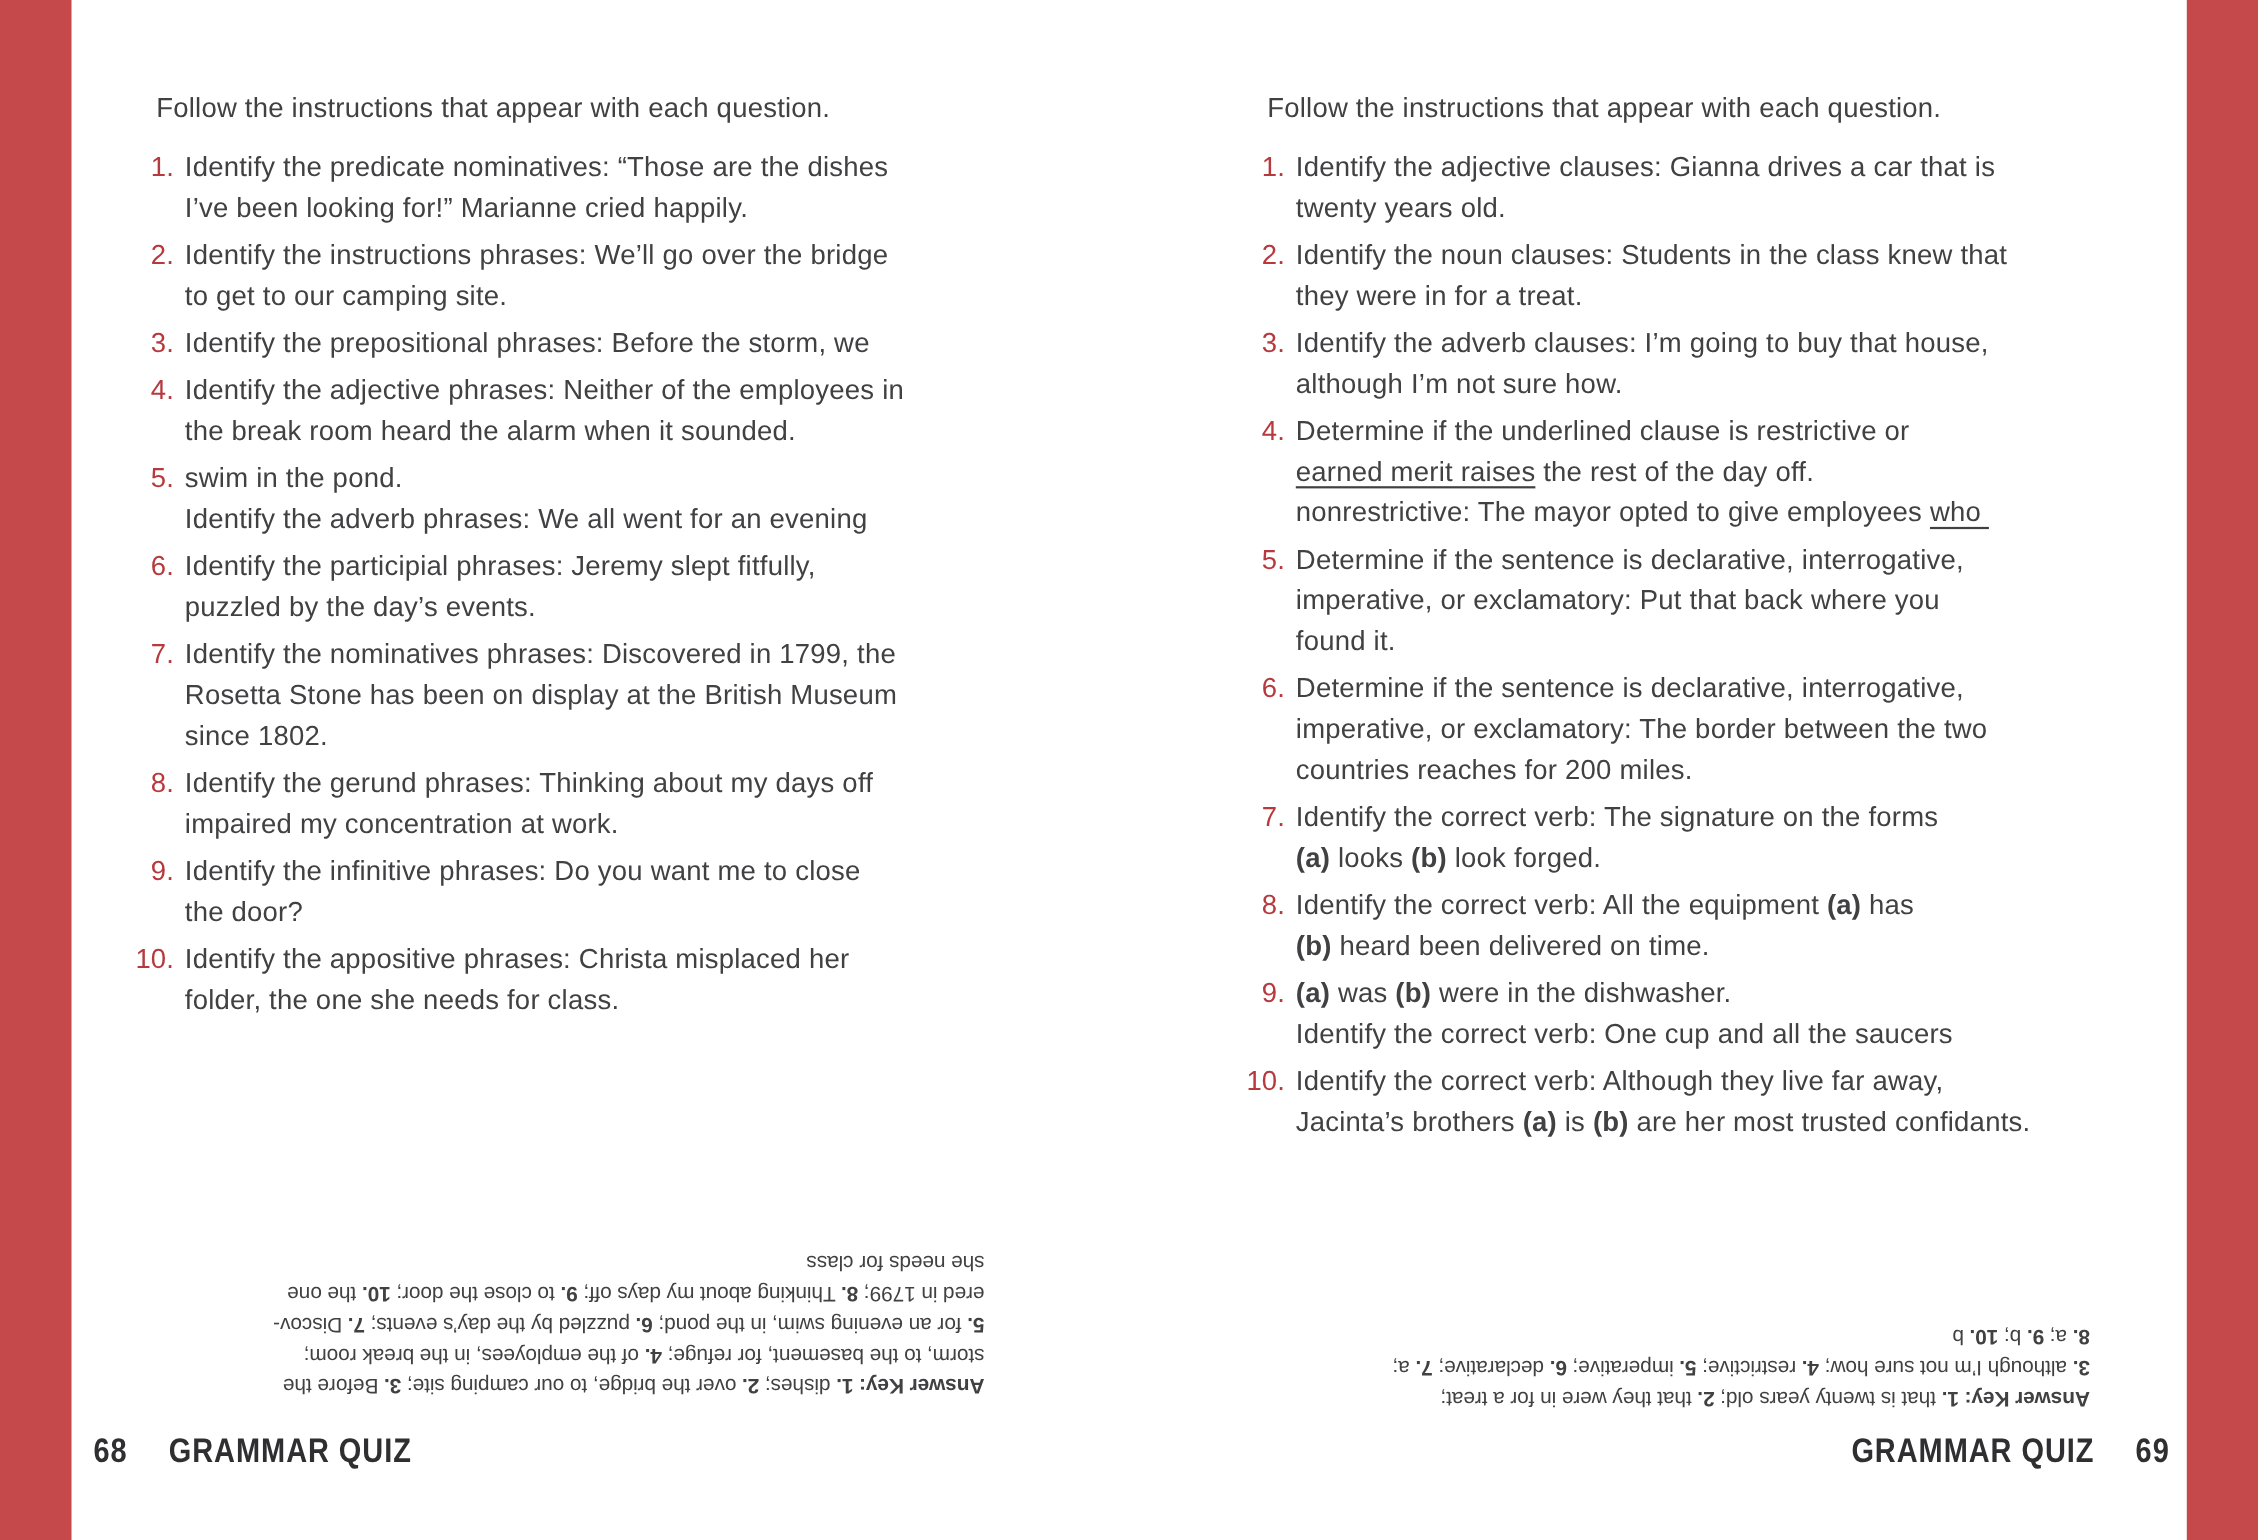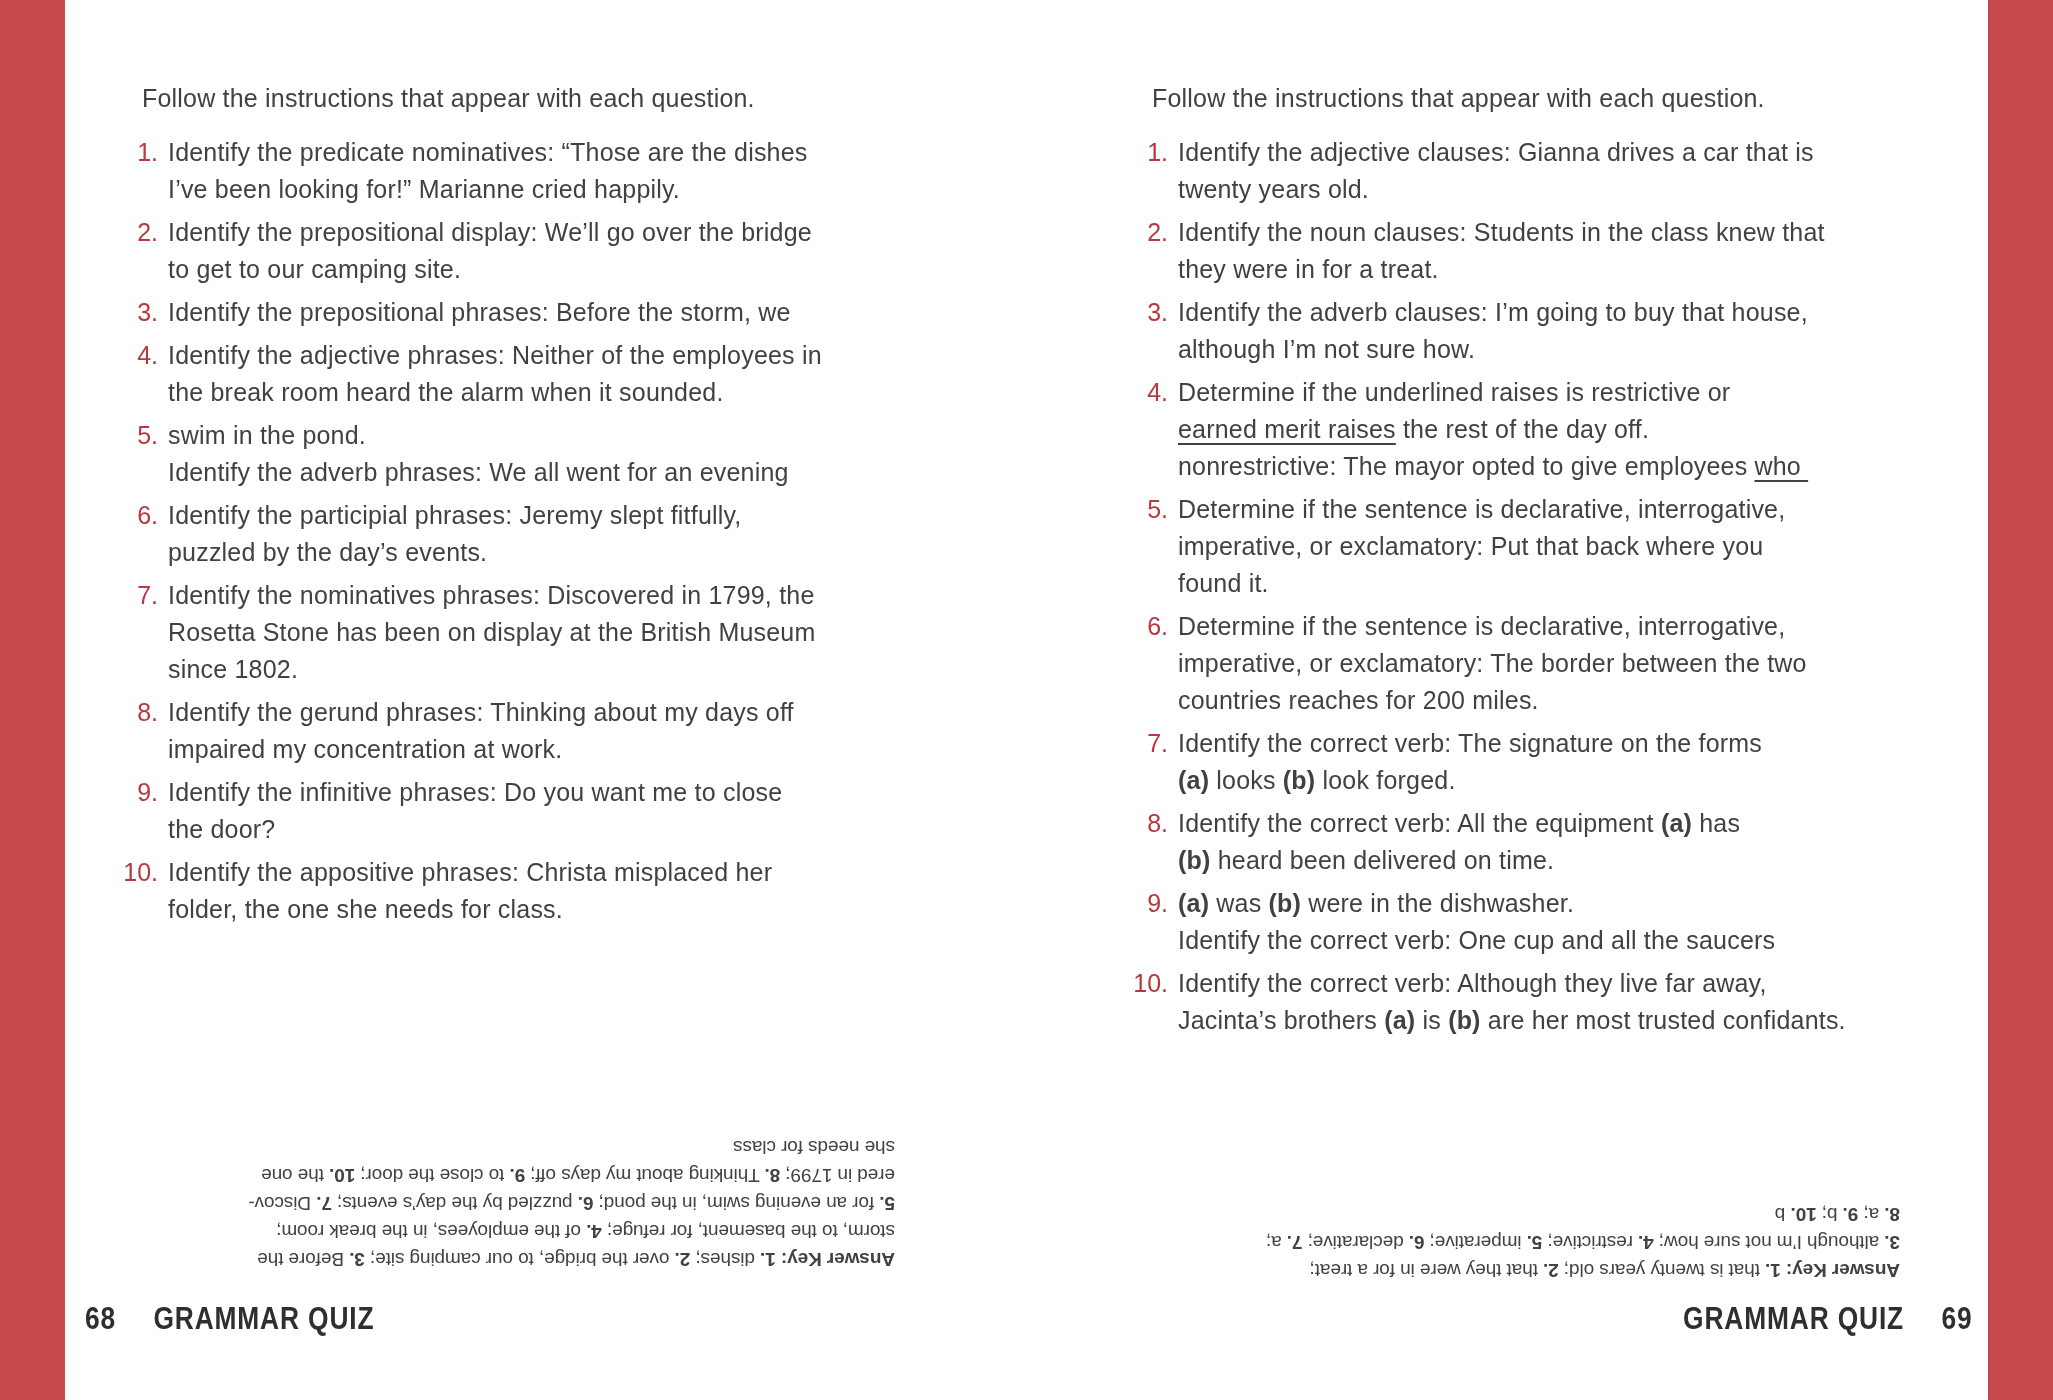--- a/index.html
+++ b/index.html
@@ -52,21 +52,21 @@
         <div class="qnum">1.</div>
         <div class="qtext">
           <div class="tline"><span>Identify the predicate nominatives: “Those are the dishes</span></div>
           <div class="tline"><span>I’ve been looking for!” Marianne cried happily.</span></div>
         </div>
       </div>
 
       <div class="qitem">
         <div class="qnum">2.</div>
         <div class="qtext">
-          <div class="tline"><span>Identify the prepositional display: We’ll go over the bridge</span></div>
+          <div class="tline"><span>Identify the instructions phrases: We’ll go over the bridge</span></div>
           <div class="tline"><span>to get to our camping site.</span></div>
         </div>
       </div>
 
       <div class="qitem">
         <div class="qnum">3.</div>
         <div class="qtext">
           <div class="tline"><span>Identify the prepositional phrases: Before the storm, we</span></div>
         </div>
       </div>
@@ -168,21 +168,21 @@
         <div class="qnum">3.</div>
         <div class="qtext">
           <div class="tline"><span>Identify the adverb clauses: I’m going to buy that house,</span></div>
           <div class="tline"><span>although I’m not sure how.</span></div>
         </div>
       </div>
 
       <div class="qitem">
         <div class="qnum">4.</div>
         <div class="qtext">
-          <div class="tline"><span>Determine if the underlined raises is restrictive or</span></div>
+          <div class="tline"><span>Determine if the underlined clause is restrictive or</span></div>
           <div class="tline"><span class="u">earned merit raises</span><span> the rest of the day off.</span></div>
           <div class="tline"><span>nonrestrictive: The mayor opted to give employees </span><span class="u">who&nbsp;</span></div>
         </div>
       </div>
 
       <div class="qitem">
         <div class="qnum">5.</div>
         <div class="qtext">
           <div class="tline"><span>Determine if the sentence is declarative, interrogative,</span></div>
           <div class="tline"><span>imperative, or exclamatory: Put that back where you</span></div>

